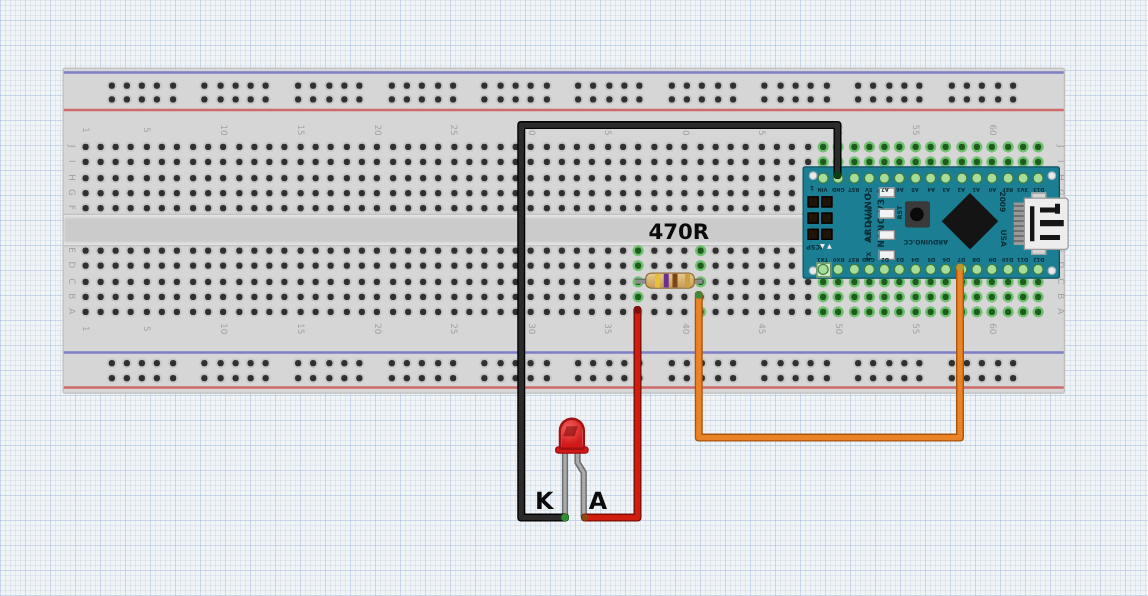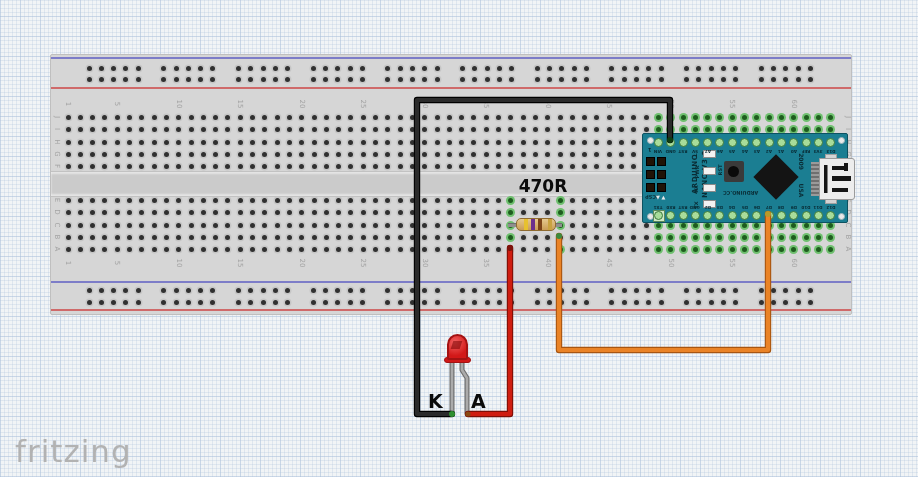--- a/index.html
+++ b/index.html
@@ -1104,14 +1104,13 @@
 
   <div id="ledflange"></div>
   <div id="ledbulb">
       <div class="inner"></div>
     </div>
 
   <div class="anno" style="left:514px;top:176px;width:58px;text-align:center;font-size:17px">470R</div>
   <div class="anno" style="left:428px;top:390px;font-size:19px">K</div>
   <div class="anno" style="left:471px;top:390px;font-size:19px">A</div>
 
-  <div id="logo">fritzing</div>
 </div>
 
 </body></html>

